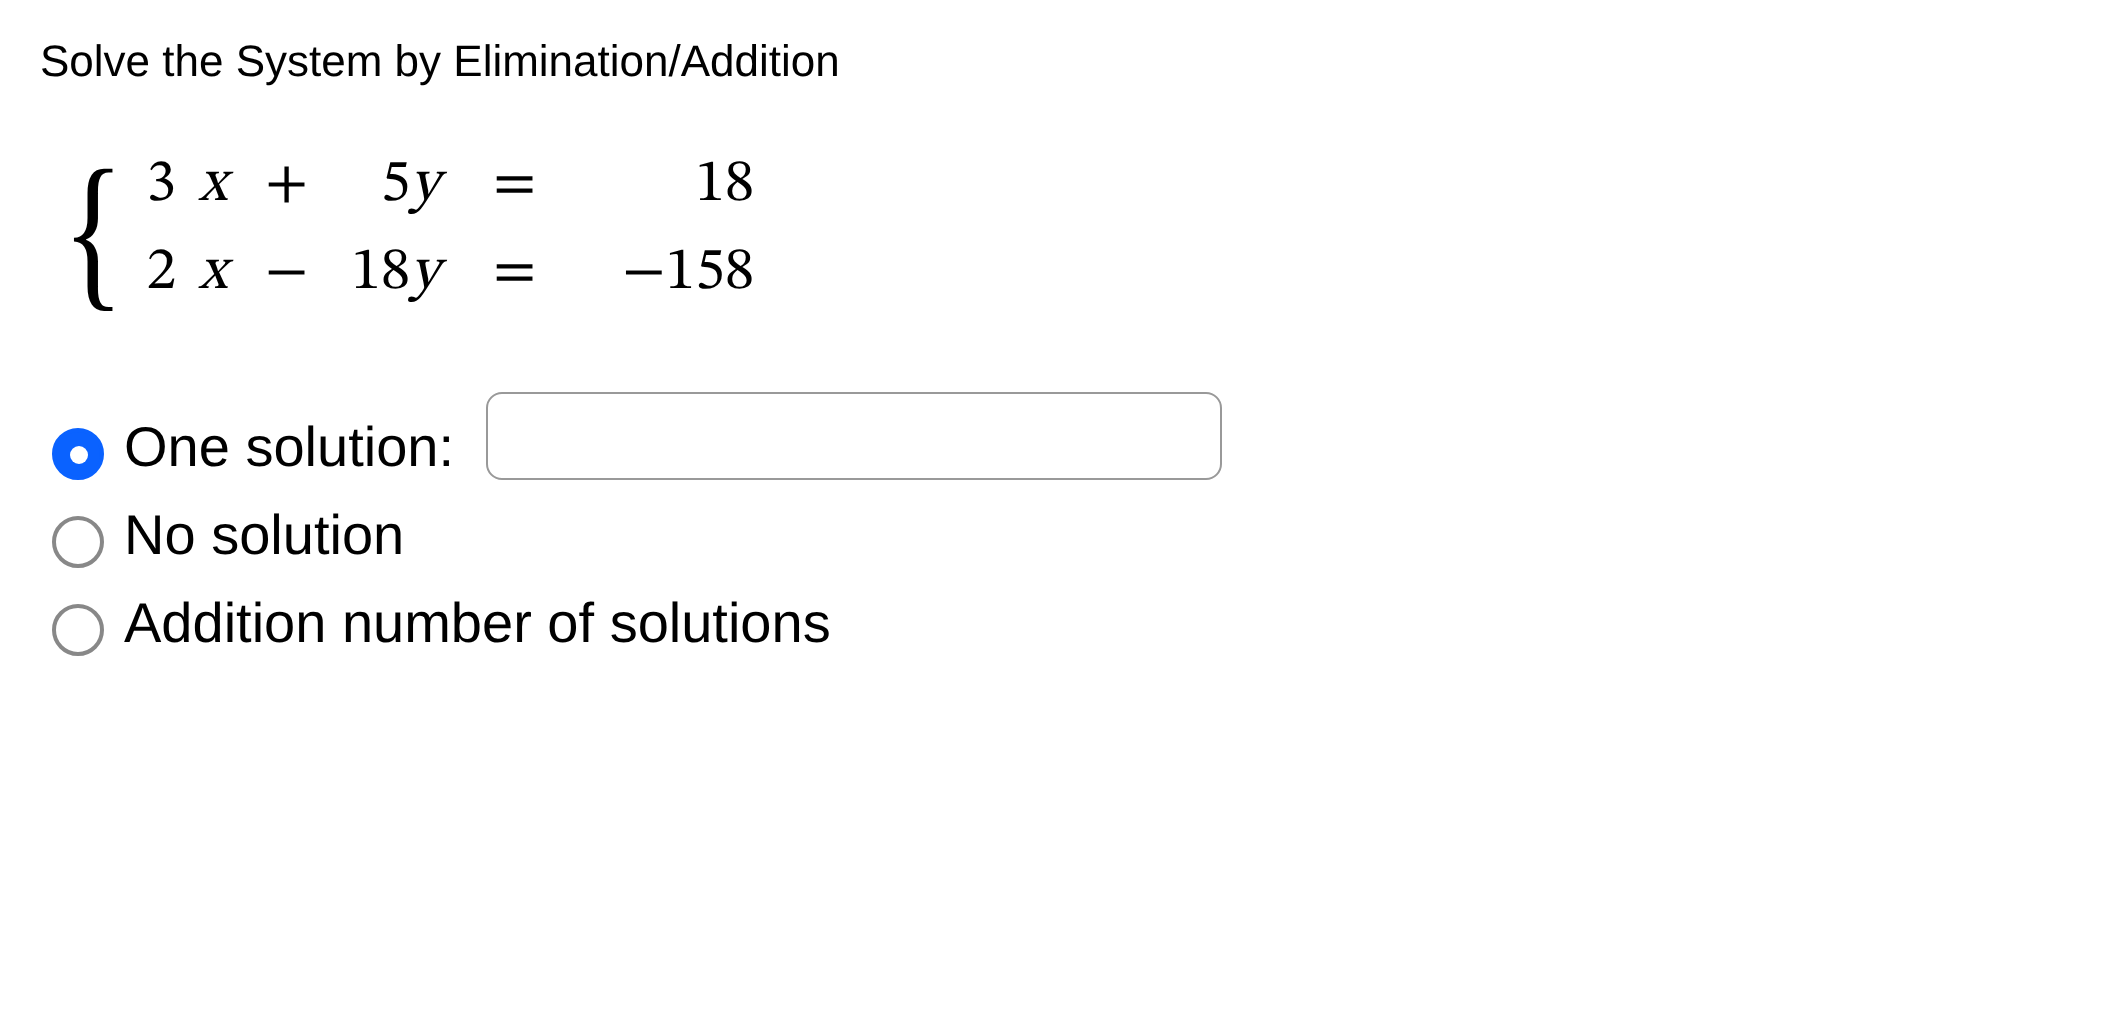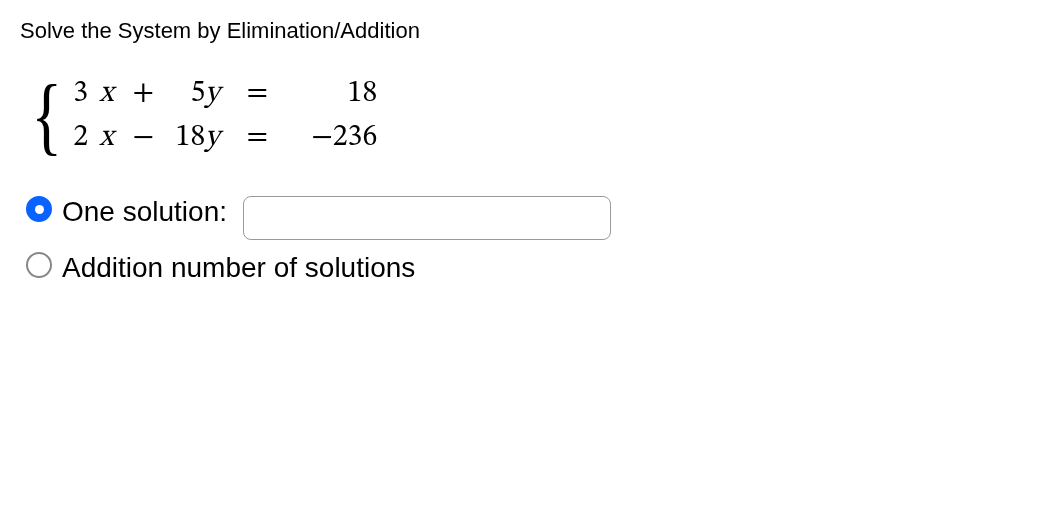--- a/index.html
+++ b/index.html
@@ -53,21 +53,21 @@
     .c-rhs { text-align: right; width: 90px;}
     .options {
       display: flex;
       flex-direction: column;
       gap: 12px;
       margin-left: 6px;
       font-size: 28px;
     }
     .option {
       display: flex;
-      align-items: flex-start;
+      align-items: flex-end;
       gap: 10px;
     }
     .radio {
       width: 26px;
       height: 26px;
       border-radius: 50%;
       border: 2.5px solid #888;
       display: inline-flex;
       align-items: center;
       justify-content: center;
@@ -113,28 +113,32 @@
       <span class="col c-eq">=</span>
       <span class="col c-rhs">18</span>
     </div>
     <div class="eq-row">
       <span class="col c-xcoef">2</span>
       <span class="col c-x">x</span>
       <span class="col c-op">−</span>
       <span class="col c-ycoef">18</span>
       <span class="col c-y">y</span>
       <span class="col c-eq">=</span>
-      <span class="col c-rhs">−236</span>
+      <span class="col c-rhs">−158</span>
     </div>
   </div>
 </div>
 
 <div class="options">
   <div class="option">
     <span class="radio selected"></span>
     <span class="opt-label">One solution:</span>
     <input class="answer-input" type="text" value="" style="">
   </div>
   <div class="option">
     <span class="radio"></span>
+    <span class="opt-label">No solution</span>
+  </div>
+  <div class="option">
+    <span class="radio"></span>
     <span class="opt-label">Addition number of solutions</span>
   </div>
 </div>
 
 </body></html>

